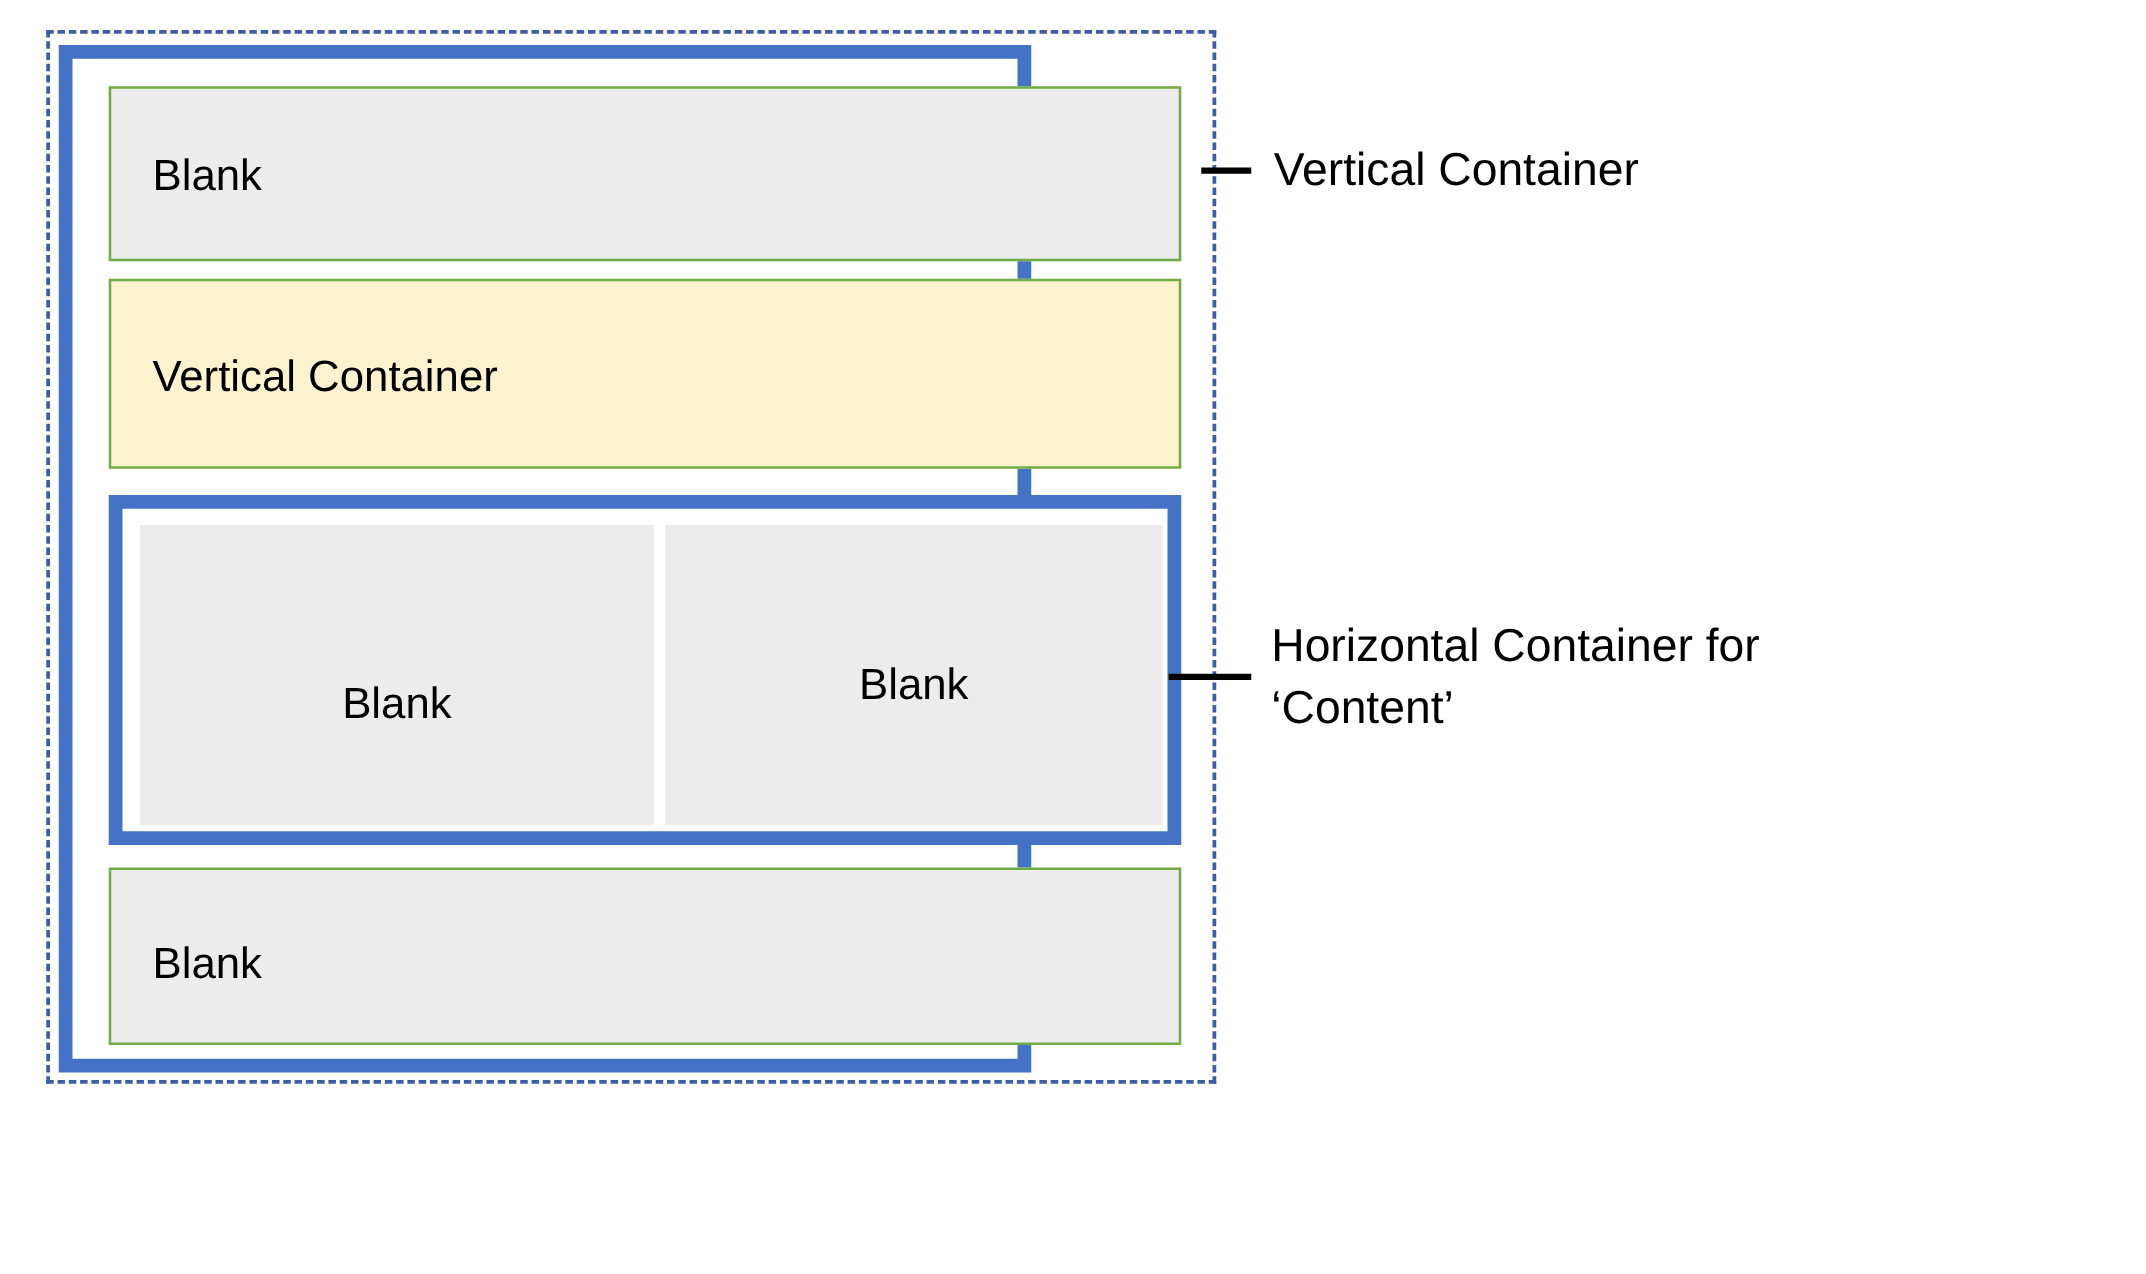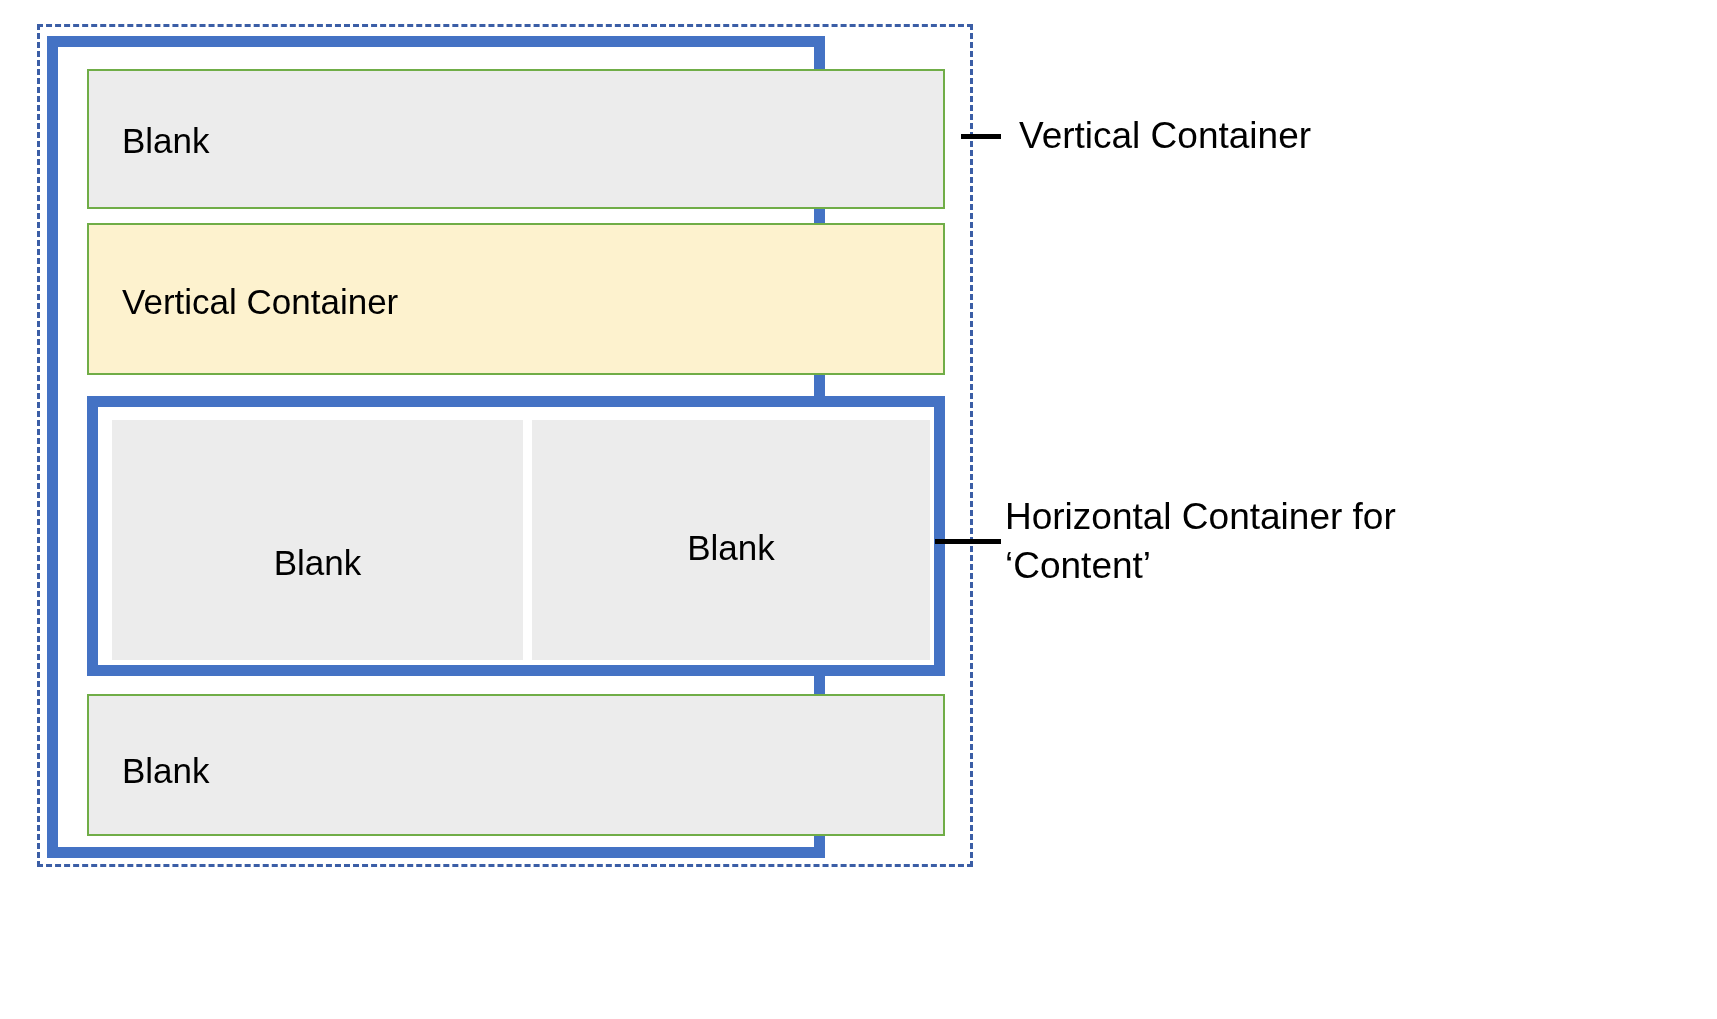--- a/index.html
+++ b/index.html
@@ -168,21 +168,21 @@
     left: 961px;
     top: 112px;
   }
   #annotation-vertical .leader-line { width: 40px; }
 
   #annotation-horizontal {
     left: 935px;
     top: 493px;
   }
   #annotation-horizontal .leader-line { width: 66px; }
-  #annotation-horizontal .annotation-text { margin-left: 4px; }
+  #annotation-horizontal .annotation-text { margin-left: 16px; }
 </style>
 </head>
 <body>
 
 <div id="canvas">
 
   <div class="outer-dashed"></div>
 
   <div class="vertical-frame">
     <div class="vertical-inner">

